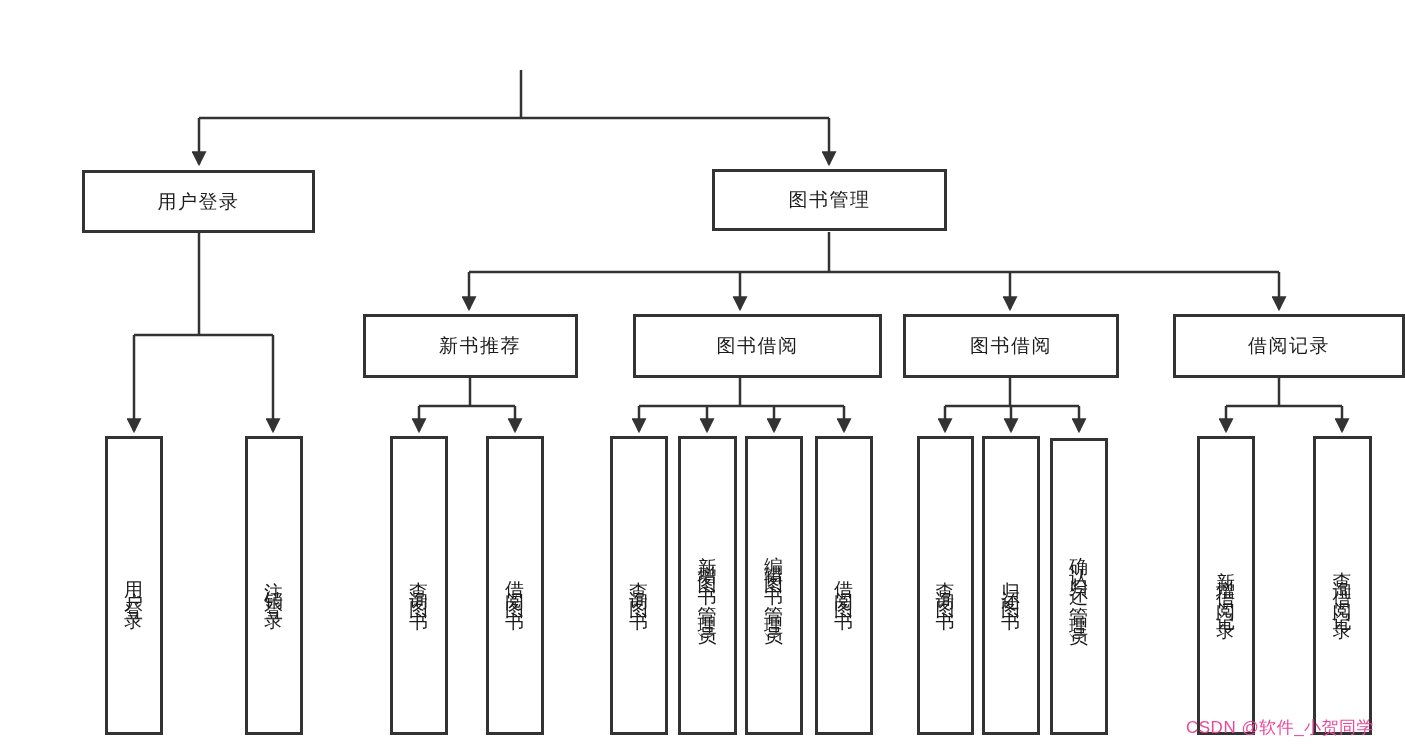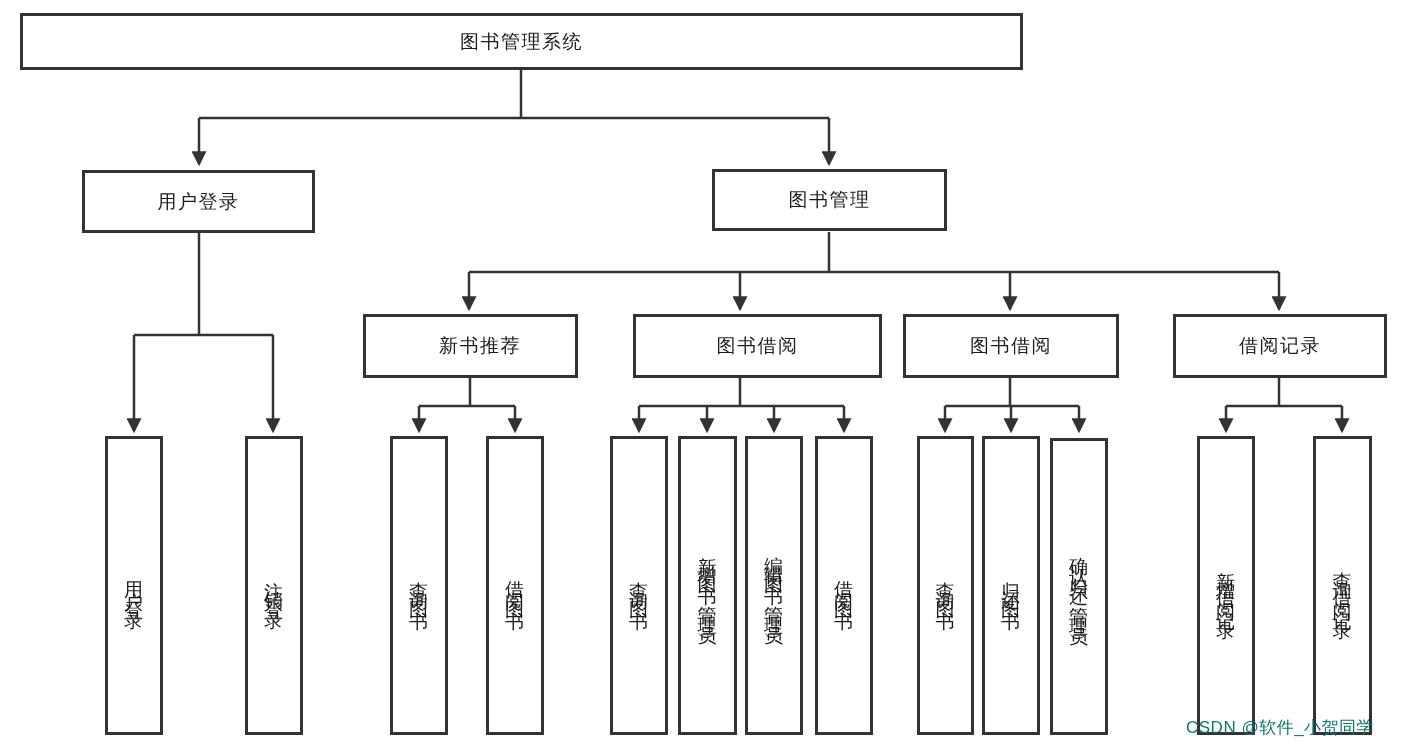--- a/index.html
+++ b/index.html
@@ -36,21 +36,21 @@
     text-orientation: mixed;
     font-size: 19px;
     letter-spacing: 10px;
     line-height: 1;
     white-space: normal;
   }
   .watermark {
     position: absolute;
     left: 1186px; top: 716px;
     font-size: 17px;
-    color: #0f766e;
+    color: #ec4899;
     letter-spacing: 0.5px;
     z-index: 5;
     white-space: nowrap;
   }
 </style>
 </head>
 <body>
 
 <div class="canvas">
 
@@ -97,29 +97,28 @@
       <path d="M1011,406 V431" marker-end="url(#arrow)"></path>
       <path d="M1079,406 V431" marker-end="url(#arrow)"></path>
 
       <path d="M1279,378 V406"></path>
       <path d="M1226,406 H1342"></path>
       <path d="M1226,406 V431" marker-end="url(#arrow)"></path>
       <path d="M1342,406 V431" marker-end="url(#arrow)"></path>
     </g>
   </svg>
 
-  <div class="node" style="left:20px; top:13px; width:1003px; height:57px;">图书管理系统</div>
 
   <div class="node" style="left:82px; top:170px; width:233px; height:63px;">用户登录</div>
   <div class="node" style="left:712px; top:169px; width:235px; height:62px;">图书管理</div>
 
   <div class="node" style="left:363px; top:314px; width:215px; height:64px;padding-left:19px;">新书推荐</div>
   <div class="node" style="left:633px; top:314px; width:249px; height:64px;">图书借阅</div>
   <div class="node" style="left:903px; top:314px; width:216px; height:64px;">图书借阅</div>
-  <div class="node" style="left:1173px; top:314px; width:214px; height:64px;">借阅记录</div>
+  <div class="node" style="left:1173px; top:314px; width:232px; height:64px;">借阅记录</div>
 
   <div class="node leaf" style="left:105px; top:436px; width:58px; height:299px;">用户登录</div>
   <div class="node leaf" style="left:245px; top:436px; width:58px; height:299px;">注销登录</div>
 
   <div class="node leaf" style="left:390px; top:436px; width:58px; height:299px;">查询图书</div>
   <div class="node leaf" style="left:486px; top:436px; width:58px; height:299px;">借阅图书</div>
 
   <div class="node leaf" style="left:610px; top:436px; width:58px; height:299px;">查询图书</div>
   <div class="node leaf" style="left:678px; top:436px; width:59px; height:299px;">新增图书（管理员）</div>
   <div class="node leaf" style="left:745px; top:436px; width:58px; height:299px;">编辑图书（管理员）</div>

